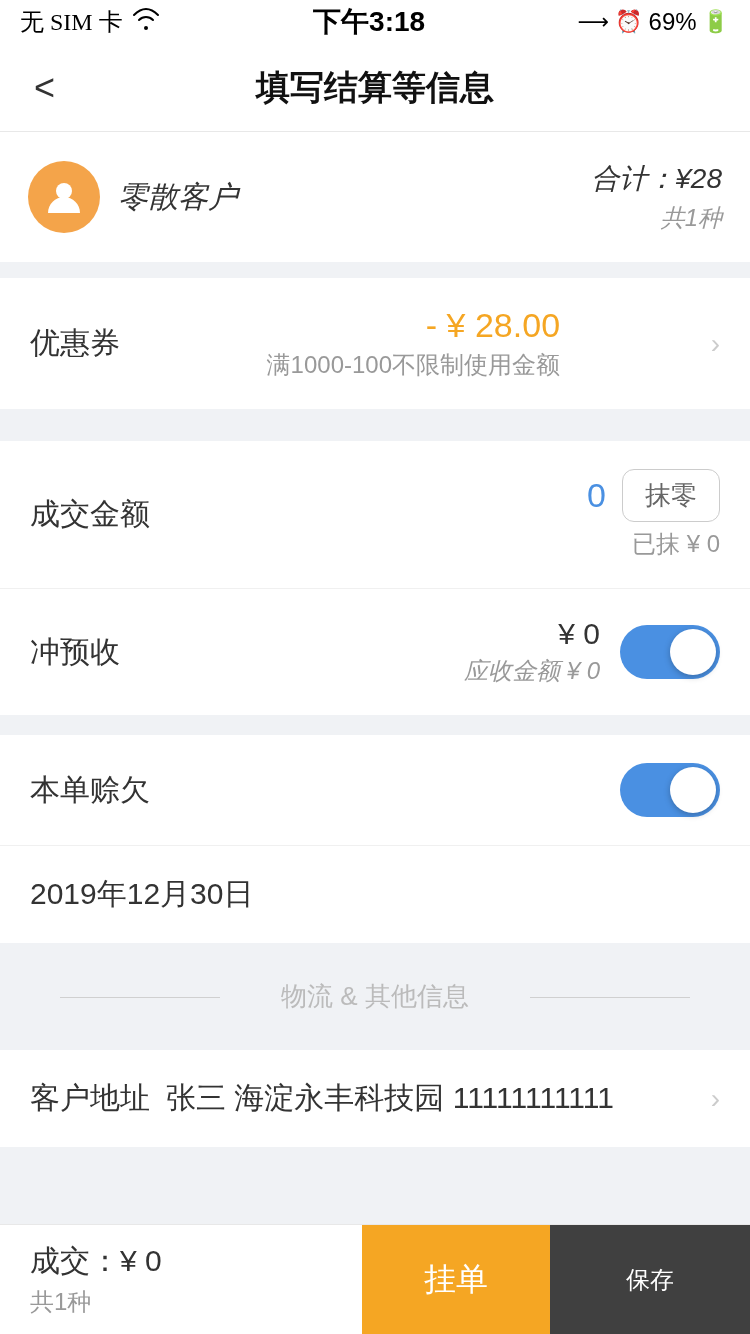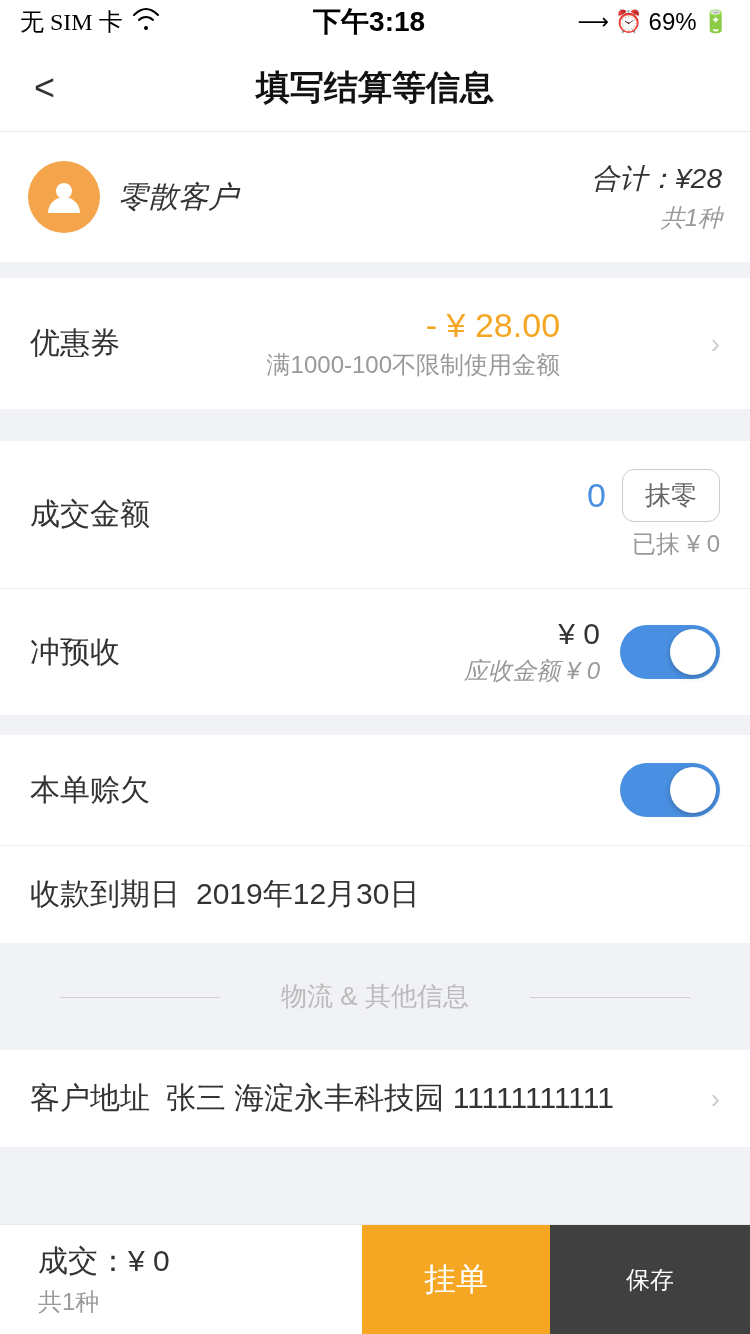--- a/index.html
+++ b/index.html
@@ -258,21 +258,21 @@
       left: 0;
       width: 750px;
       height: 110px;
       background: #fff;
       display: flex;
       align-items: center;
       border-top: 1px solid #e8e8e8;
     }
     .bottom-summary {
       flex: 1;
-      padding: 0 38px;
+      padding: 0 30px;
     }
     .bottom-deal { font-size: 28px; color: #333; }
     .bottom-deal span { font-size: 30px; font-weight: 500; }
     .bottom-count { font-size: 24px; color: #999; margin-top: 4px; }
     .btn-hold {
       width: 188px;
       height: 110px;
       background: #f5a623;
       display: flex;
       align-items: center;
@@ -380,21 +380,20 @@
   <div class="section-separator"></div>
 
   <div class="credit-section card">
     <div class="credit-row">
       <span class="row-label">本单赊欠</span>
       <div class="toggle">
         <div class="toggle-knob"></div>
       </div>
     </div>
     <div class="due-date-row">
-      <span>收款到期日</span>
       <span>2019年12月30日</span>
     </div>
   </div>
 
   <div class="section-separator"></div>
 
   <div class="logistics-divider">
     <span class="logistics-label">物流 &amp; 其他信息</span>
   </div>
 

